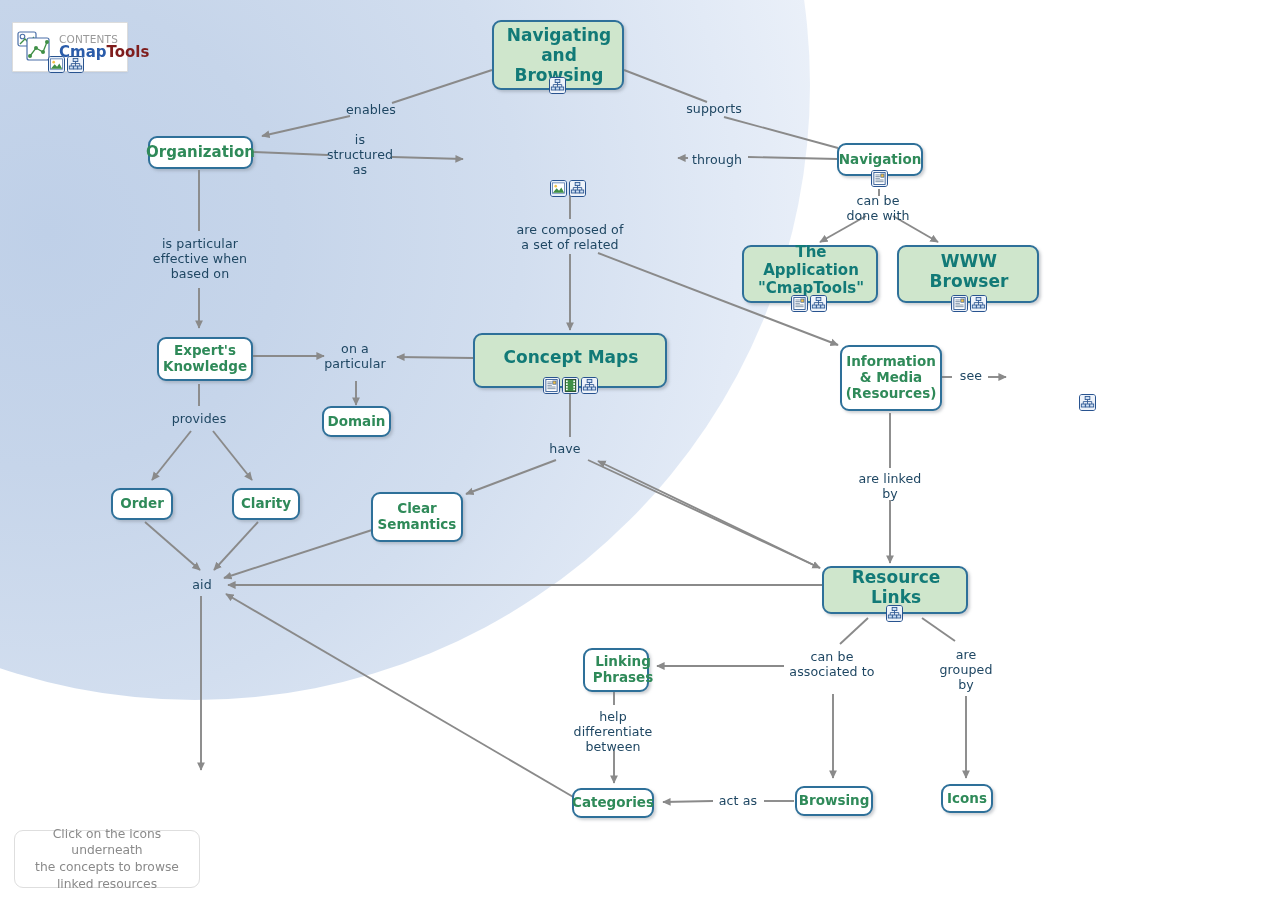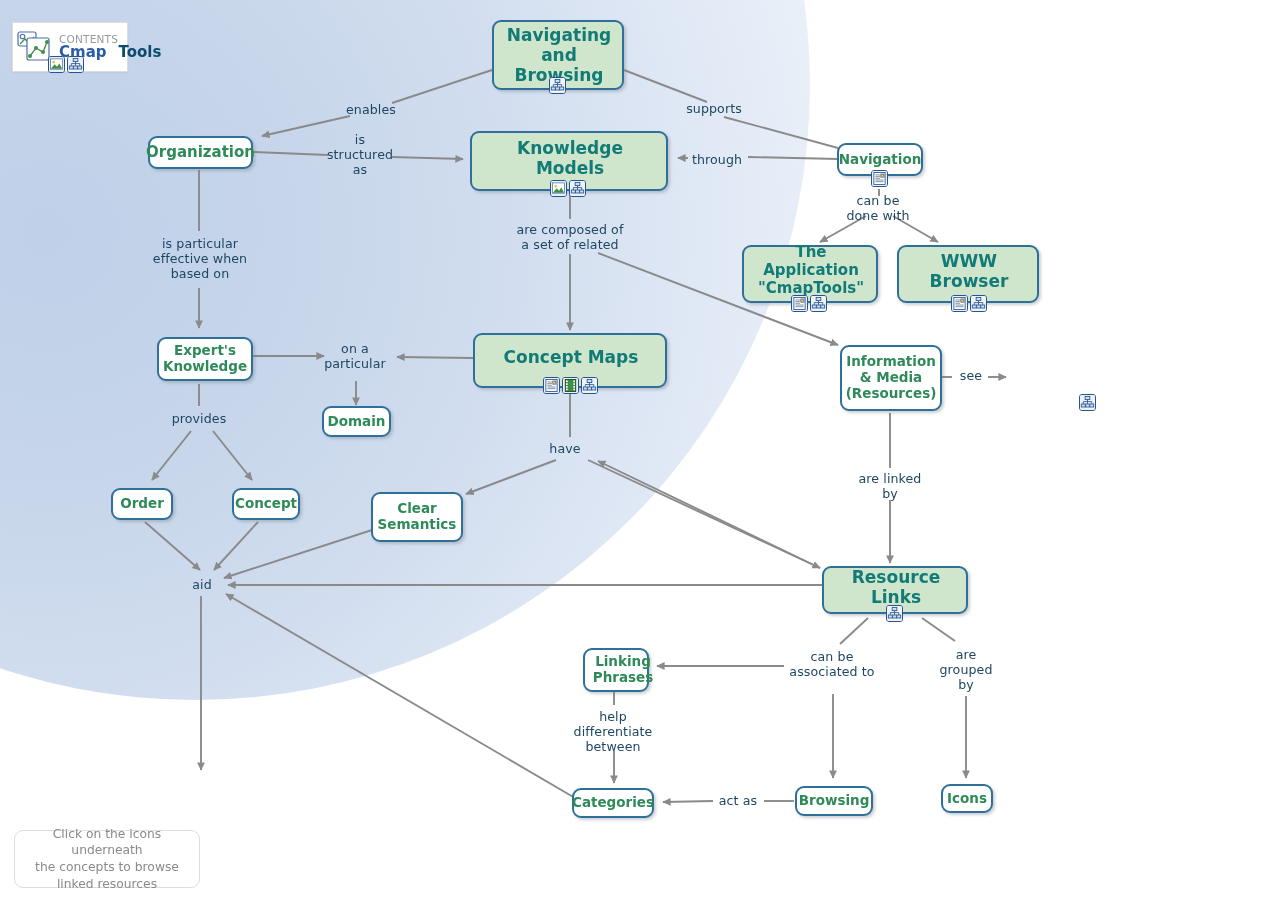--- a/index.html
+++ b/index.html
@@ -134,21 +134,21 @@
     letter-spacing: 0.2px;
     display: block;
   }
   #logo-cmap {
     font-size: 15px;
     font-weight: bold;
     color: #2a5caa;
     display: block;
     margin-top: 1px;
   }
-  #logo-cmap .tools { color: #0c4a6e; margin-left: 12px; }
+  #logo-cmap .tools { color: #7f1d1d; }
   #logo-icons { position: absolute; left: 48px; top: 56px; }
 
   
   #note {
     position: absolute;
     left: 14px;
     top: 830px;
     width: 186px;
     height: 58px;
     box-sizing: border-box;
@@ -309,23 +309,20 @@
           <rect x="6" y="9.6" width="4" height="3.2" fill="#cfe0f4" stroke="#28538f" stroke-width="0.9"></rect>
           <rect x="10.4" y="9.6" width="4.2" height="3.2" fill="#cfe0f4" stroke="#28538f" stroke-width="0.9"></rect>
         </svg>
       </span>
   </div>
 
   <div class="node white mid" style="left:148px; top:136px; width:105px; height:33px;">
     <span style="white-space:pre-line">Organization</span>
   </div>
 
-  <div class="node green big" style="left:470px; top:131px; width:198px; height:60px;">
-    <span style="white-space:pre-line; margin-top:-6px">Knowledge Models</span>
-  </div>
   <div class="icons" style="left:550px; top:180px;">
     <span class="ic">
         <svg viewBox="0 0 16 16">
           <rect x="0" y="0" width="16" height="16" fill="#e8f0fa"></rect>
           <rect x="1.5" y="2" width="13" height="11" fill="#ffffff" stroke="#4a6fa8" stroke-width="0.8"></rect>
           <circle cx="5" cy="5.5" r="1.4" fill="#f2c14a"></circle>
           <path d="M2,12.4 L6,7.6 L8.6,10.4 L11,7 L14,12.4 Z" fill="#3f8f46"></path>
         </svg>
       </span>
     <span class="ic">
@@ -467,21 +464,21 @@
 
   <div class="node white mid" style="left:322px; top:406px; width:69px; height:31px;">
     <span style="white-space:pre-line; font-size:13.5px">Domain</span>
   </div>
 
   <div class="node white mid" style="left:111px; top:488px; width:62px; height:32px;">
     <span style="white-space:pre-line; font-size:13.5px">Order</span>
   </div>
 
   <div class="node white mid" style="left:232px; top:488px; width:68px; height:32px;">
-    <span style="white-space:pre-line; font-size:13.5px">Concept</span>
+    <span style="white-space:pre-line; font-size:13.5px">Clarity</span>
   </div>
 
   <div class="node white small" style="left:371px; top:492px; width:92px; height:50px;">
     <span style="white-space:pre-line">Clear
 Semantics</span>
   </div>
 
   <div class="node green big" style="left:822px; top:566px; width:146px; height:48px;">
     <span style="white-space:pre-line; margin-top:-6px">Resource Links</span>
   </div>

